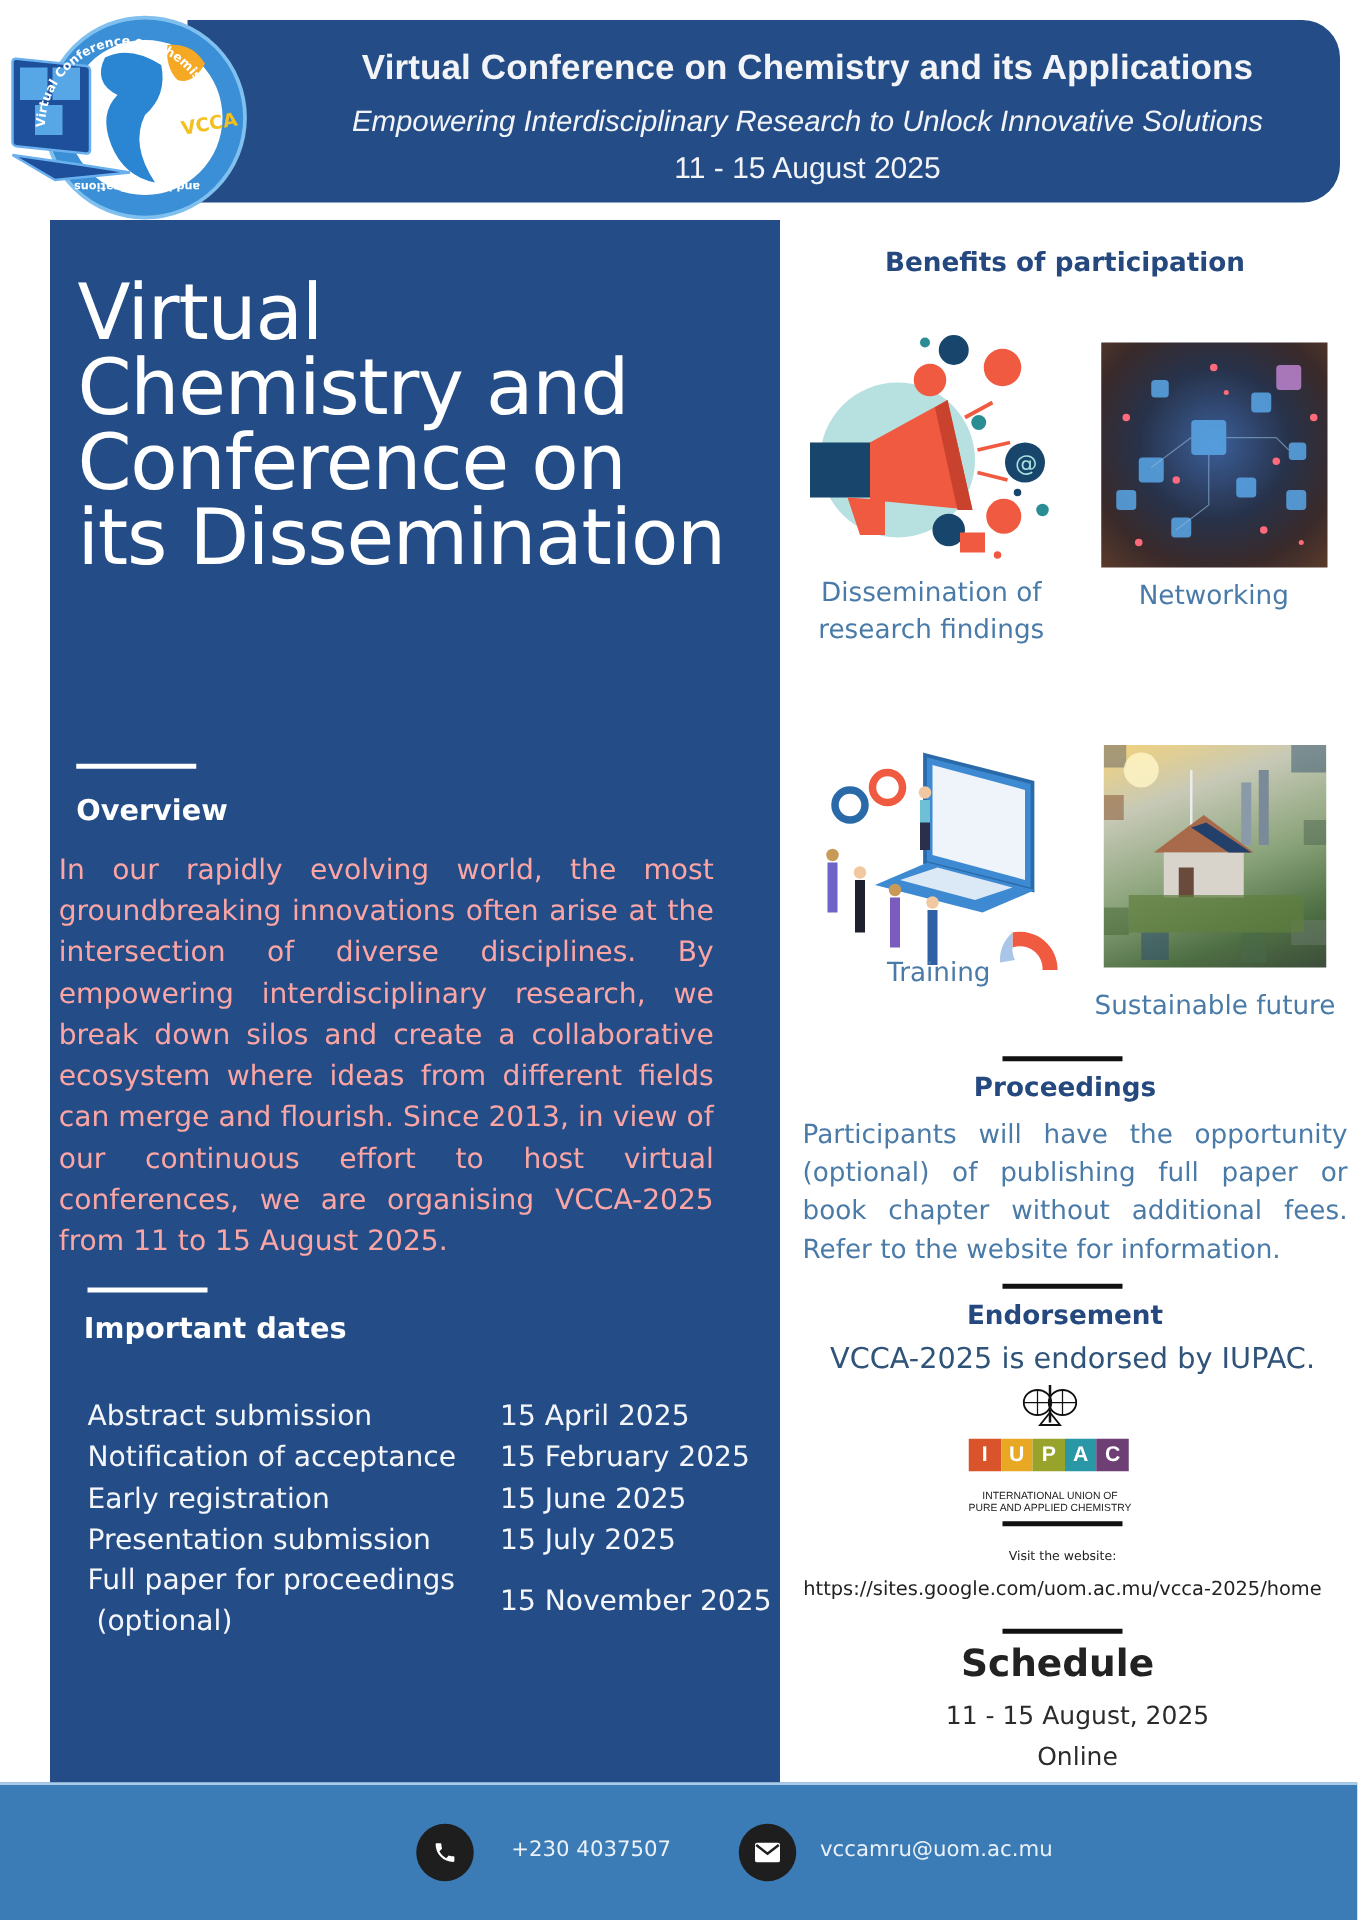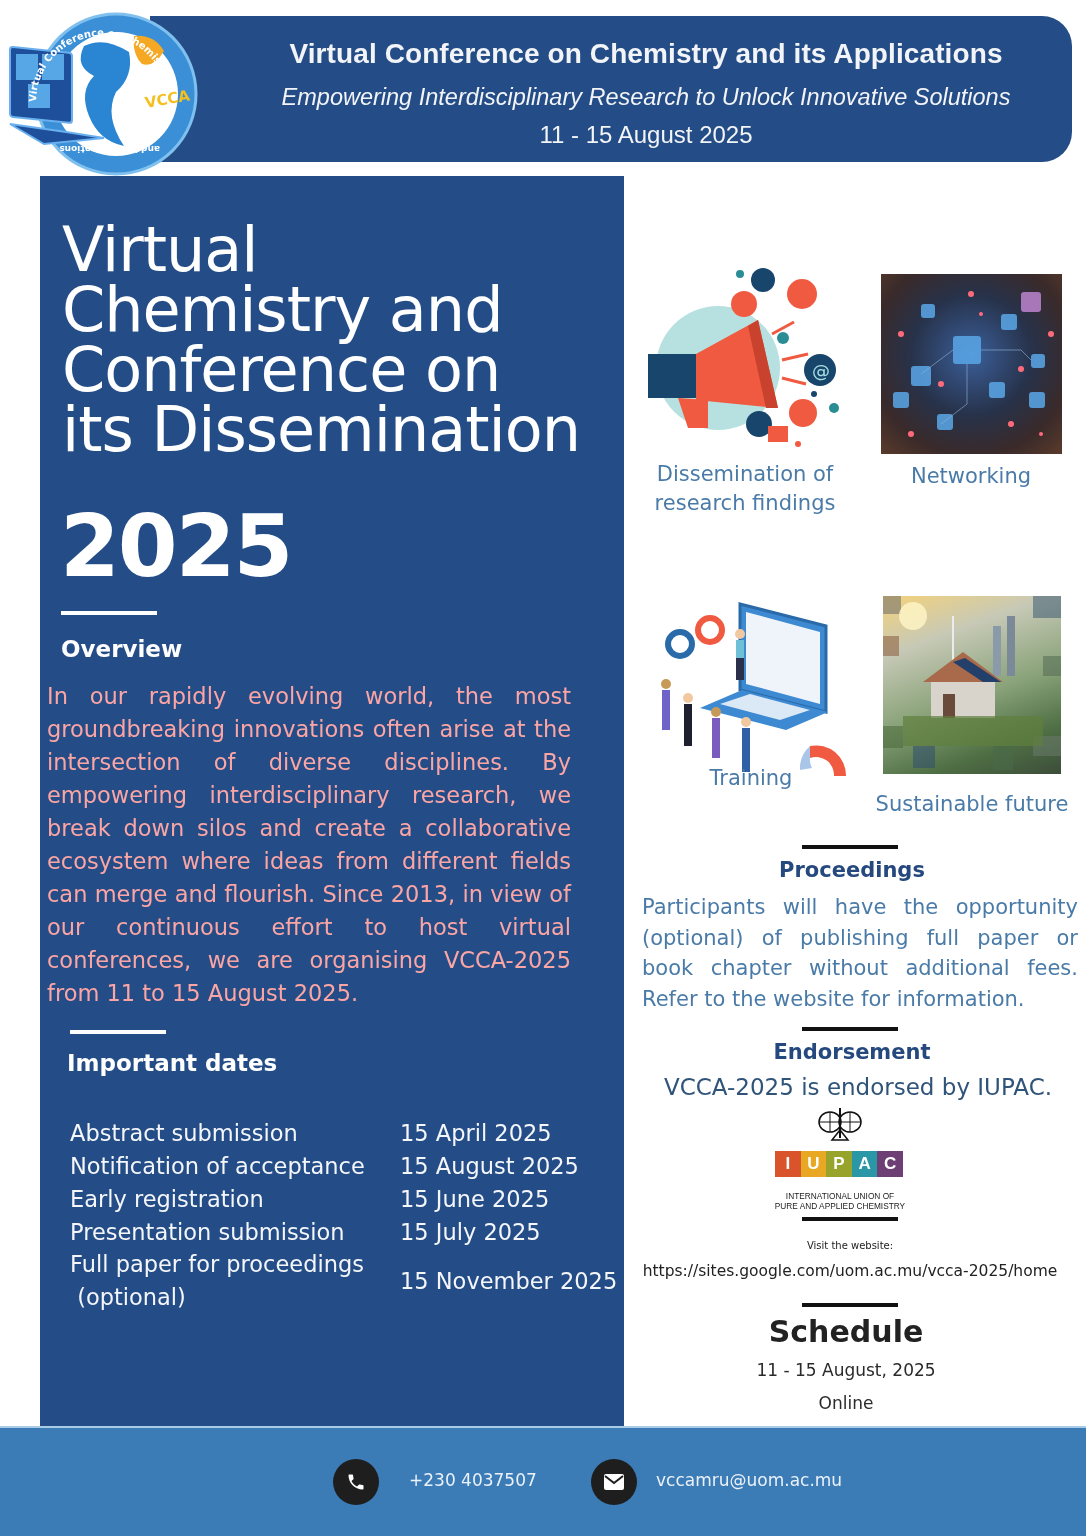--- a/index.html
+++ b/index.html
@@ -92,22 +92,22 @@
   }
   .visit {
     position: absolute; left: 0; width: 440px; text-align: center;
     font-family: "DejaVu Sans", sans-serif; color: #222222;
   }
   .schedule-head {
     position: absolute; left: 0; top: 1138px; width: 432px; text-align: center;
     font-family: "DejaVu Sans", sans-serif; font-weight: bold; font-size: 30px; color: #222222;
   }
   .schedule-line {
-    position: absolute; left: 0; width: 432px; text-align: center;
-    font-family: "DejaVu Sans", sans-serif; font-size: 17px; color: #2b2b2b;
+    position: absolute; left: 16px; width: 432px; text-align: center;
+    font-family: "DejaVu Sans", sans-serif; font-size: 20px; color: #2b2b2b;
   }
   
   .footer {
     position: absolute; left: 0; top: 1426px; width: 1086px; height: 110px;
     background: #3b7bb6; border-top: 2px solid #a9cbe8;
   }
   .contact-icon {
     position: absolute; top: 31px; width: 46px; height: 46px; border-radius: 50%;
     background: #1e1e1e; display: flex; align-items: center; justify-content: center;
   }
@@ -148,38 +148,37 @@
   </svg>
 </div>
 
 <div class="left">
   <div class="big-title">
     <div>Virtual</div>
     <div>Chemistry and</div>
     <div>Conference on</div>
     <div>its Dissemination</div>
   </div>
-  <div class="year">2025</div>
   <div class="rule-white" style="left:21px; top:435px; width:96px;"></div>
 
   <div class="sec-head" style="left:21px; top:460px;">Overview</div>
   <div class="overview-text">In our rapidly evolving world, the most groundbreaking innovations often arise at the intersection of diverse disciplines. By empowering interdisciplinary research, we break down silos and create a collaborative ecosystem where ideas from different fields can merge and flourish. Since 2013, in view of our continuous effort to host virtual conferences, we are organising VCCA-2025 from 11 to 15 August 2025.</div>
 
   <div class="rule-white" style="left:30px; top:854px; width:96px;"></div>
   <div class="sec-head" style="left:27px; top:874px;">Important dates</div>
 
   <table class="dates-table">
     <tbody>
         <tr>
       <td class="lbl">Abstract submission</td>
       <td class="val">15 April 2025</td>
     </tr>
     <tr>
       <td class="lbl">Notification of acceptance</td>
-      <td class="val">15 August 2025</td>
+      <td class="val">15 February 2025</td>
     </tr>
     <tr>
       <td class="lbl">Early registration</td>
       <td class="val">15 June 2025</td>
     </tr>
     <tr>
       <td class="lbl">Presentation submission</td>
       <td class="val">15 July 2025</td>
     </tr>
     <tr>
@@ -187,20 +186,21 @@
         <div>Full paper for proceedings</div>
         <div style="white-space:pre;"> (optional)</div>
       </td>
       <td class="val">15 November 2025</td>
     </tr>
   </tbody>
     </table>
 </div>
 
 <div class="right">
+  <div class="r-head" style="top:22px; font-size:21px;">Benefits of participation</div>
 
   <div class="benefit-img" style="left:18px; top:92px; width:194px; height:184px;">
     <svg width="194" height="184" viewBox="0 0 194 184">
       <circle cx="70" cy="100" r="62" fill="#b7e0e0"></circle>
       <rect x="0" y="86" width="52" height="44" fill="#17456b"></rect>
       <polygon points="48,86 110,52 130,140 48,132" fill="#ef5a40"></polygon>
       <polygon points="110,52 130,140 118,140 100,58" fill="#c9422e"></polygon>
       <polygon points="30,130 60,132 60,160 40,160" fill="#ef5a40"></polygon>
       <line x1="124" y1="66" x2="146" y2="54" stroke="#ef5a40" stroke-width="3"></line>
       <line x1="134" y1="92" x2="160" y2="86" stroke="#ef5a40" stroke-width="3"></line>

